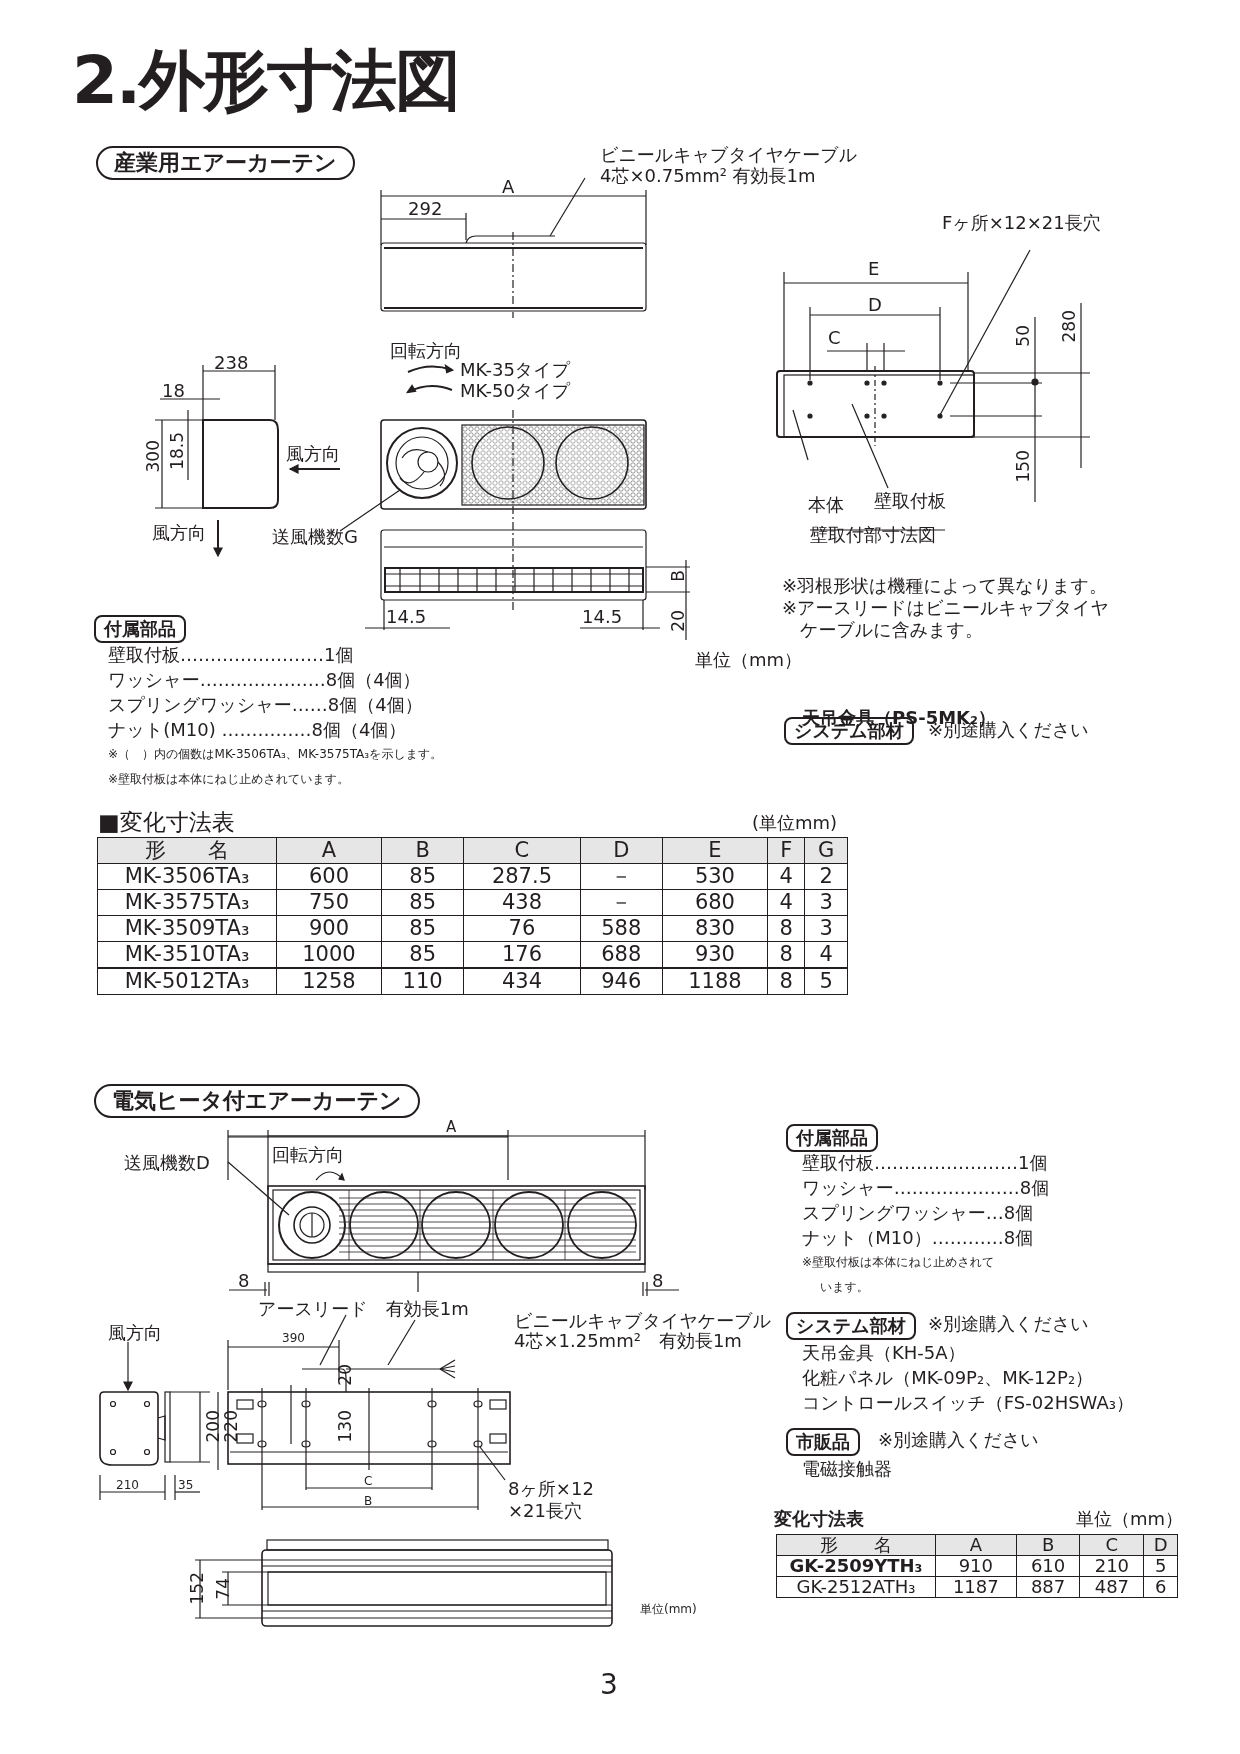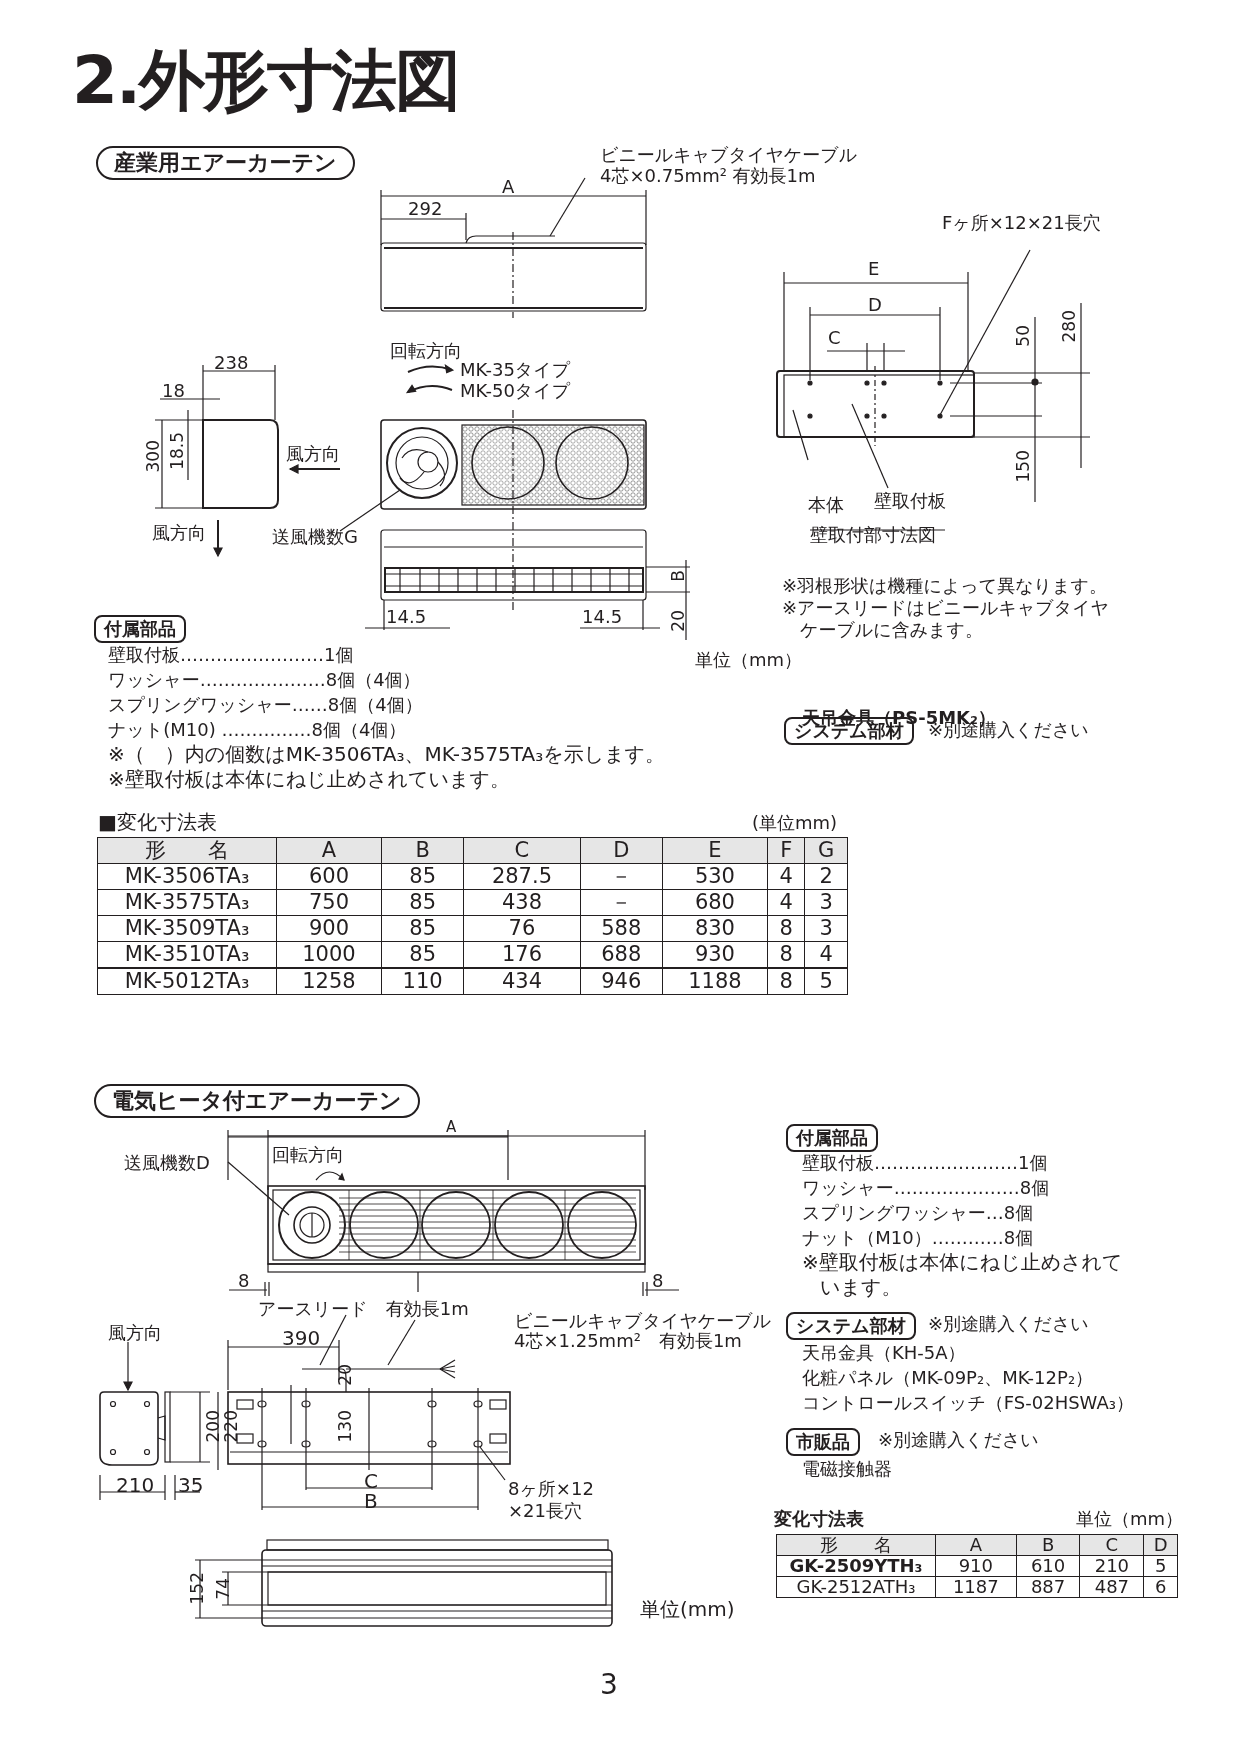--- a/index.html
+++ b/index.html
@@ -5,21 +5,21 @@
   html,body{margin:0;padding:0;background:#fff;}
   body{width:1240px;height:1754px;position:relative;overflow:hidden;
        font-family:"DejaVu Sans","Liberation Sans",sans-serif;color:#231f20;}
   .abs{position:absolute;}
   .title{left:72px;top:48px;font-size:66px;font-weight:bold;letter-spacing:-2px;line-height:1;}
   .pill{position:absolute;border:2px solid #231f20;border-radius:20px;padding:1px 16px;
         font-size:22px;font-weight:bold;line-height:28px;white-space:nowrap;}
   .tag{position:absolute;border:2px solid #231f20;border-radius:8px;padding:0 8px;
        font-size:18px;font-weight:bold;line-height:24px;white-space:nowrap;}
   .txt{position:absolute;font-size:18px;line-height:22px;white-space:nowrap;}
-  .sm{font-size:20px;}
+  .sm{font-size:12px;}
   .vert{writing-mode:vertical-rl;transform:rotate(180deg);font-size:17px;}
   svg{position:absolute;overflow:visible;}
   table.dim{position:absolute;border-collapse:collapse;font-size:21px;}
   table.dim td, table.dim th{border:1px solid #231f20;text-align:center;padding:0 4px;
       height:25px;line-height:25px;font-weight:normal;white-space:nowrap;}
   table.dim th{background:#e6e6e6;}
   .pagenum{left:600px;top:1668px;font-size:28px;}
   .list{position:absolute;font-size:18px;line-height:25px;white-space:nowrap;}
   .list div{height:25px;}
 </style>
@@ -200,21 +200,21 @@
   <div>スプリングワッシャー……8個（4個）</div>
   <div>ナット(M10) ……………8個（4個）</div>
   <div class="sm">※（　）内の個数はMK-3506TA₃、MK-3575TA₃を示します。</div>
   <div class="sm">※壁取付板は本体にねじ止めされています。</div>
 </div>
 
 <div class="tag" style="left:784px;top:717px;">システム部材</div>
 <div class="txt" style="left:928px;top:719px;">※別途購入ください</div>
 <div class="txt" style="left:802px;top:707px;font-weight:bold;">天吊金具（PS-5MK₂）</div>
 
-<div class="txt" style="left:98px;top:811px;font-size:20px;">■変化寸法表</div>
+<div class="txt" style="left:98px;top:811px;font-size:23px;">■変化寸法表</div>
 <div class="txt" style="left:752px;top:812px;">(単位mm)</div>
 <table class="dim" style="left:97px;top:837px;width:751px;">
   <thead>
     <tr>
       <th style="width:170px">形　　名</th>
       <th>A</th>
       <th>B</th>
       <th>C</th>
       <th>D</th>
       <th>E</th>

